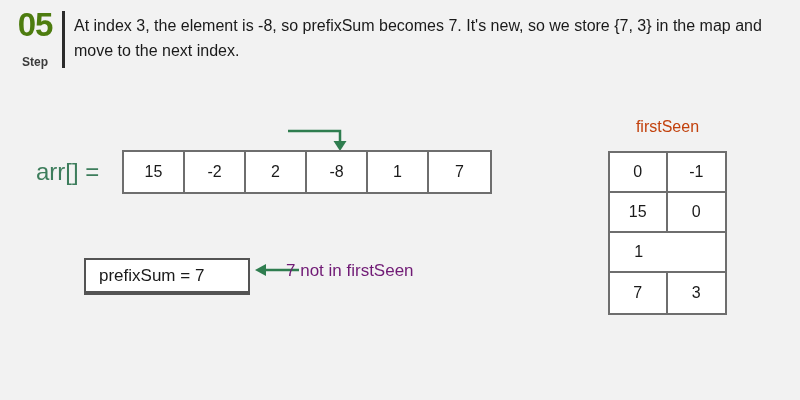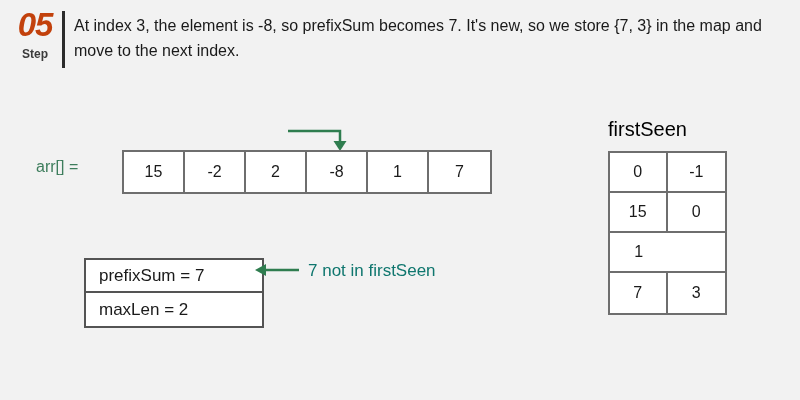--- a/index.html
+++ b/index.html
@@ -25,31 +25,30 @@
     position: absolute;
     left: 12px;
     top: 8px;
     width: 46px;
     text-align: center;
     line-height: 1;
   }
   .step-number {
     font-size: 33px;
     font-weight: bold;
-    color: #c2410c;
+    color: #4d7c0f;
     letter-spacing: -1px;
     display: block;
-    font-style: italic;
   }
   .step-word {
     display: block;
     font-size: 12px;
     font-weight: bold;
     color: #3b3b3b;
-    margin-top: 7px;
+    margin-top: 15px;
   }
   .header-divider {
     position: absolute;
     left: 62px;
     top: 11px;
     width: 3px;
     height: 57px;
     background: #2b2b2b;
   }
   .header-text {
@@ -60,21 +59,21 @@
     font-size: 16px;
     line-height: 25px;
     color: #1a1a1a;
   }
 
   
   .arr-label {
     position: absolute;
     left: 36px;
     top: 158px;
-    font-size: 16px;
+    font-size: 24px;
     color: #3d7d5c;
   }
 
   
   .array-row {
     position: absolute;
     left: 122px;
     top: 150px;
     display: flex;
     border: 2px solid #6e6e6e;
@@ -105,21 +104,21 @@
     top: 118px;
     width: 70px;
     height: 36px;
   }
 
   
   .state-box {
     position: absolute;
     left: 84px;
     top: 258px;
-    width: 180px;
+    width: 166px;
     border: 2px solid #545454;
     box-sizing: border-box;
     background: #ffffff;
   }
   .state-row {
     height: 33px;
     display: flex;
     align-items: center;
     padding-left: 13px;
     font-size: 17px;
@@ -133,36 +132,36 @@
   
   .note-arrow {
     position: absolute;
     left: 254px;
     top: 262px;
     width: 46px;
     height: 16px;
   }
   .note-text {
     position: absolute;
-    left: 308px;
+    left: 286px;
     top: 261px;
     font-size: 17px;
-    color: #0f766e;
+    color: #701a75;
     white-space: nowrap;
   }
 
   
   .map-title {
     position: absolute;
     left: 608px;
     top: 118px;
     width: 119px;
-    text-align: left;
-    font-size: 20px;
-    color: #000000;
+    text-align: center;
+    font-size: 16px;
+    color: #c2410c;
   }
   .map-table {
     position: absolute;
     left: 608px;
     top: 151px;
     width: 119px;
     border: 2px solid #6e6e6e;
     box-sizing: border-box;
     background: #ffffff;
     border-collapse: collapse;
@@ -214,21 +213,20 @@
     <div class="array-cell">15</div>
     <div class="array-cell">-2</div>
     <div class="array-cell">2</div>
     <div class="array-cell">-8</div>
     <div class="array-cell">1</div>
     <div class="array-cell">7</div>
   </div>
 
   <div class="state-box">
     <div class="state-row top">prefixSum = 7</div>
-    <div class="state-row">maxLen = 2</div>
   </div>
 
   <div class="note-arrow">
     <svg width="46" height="16" viewBox="0 0 46 16" xmlns="http://www.w3.org/2000/svg">
       <path d="M 11 8 L 45 8" stroke="#2f7d4f" stroke-width="2.5" fill="none"></path>
       <path d="M 12 2 L 12 14 L 1 8 Z" fill="#2f7d4f"></path>
     </svg>
   </div>
   <div class="note-text">7 not in firstSeen</div>
 

